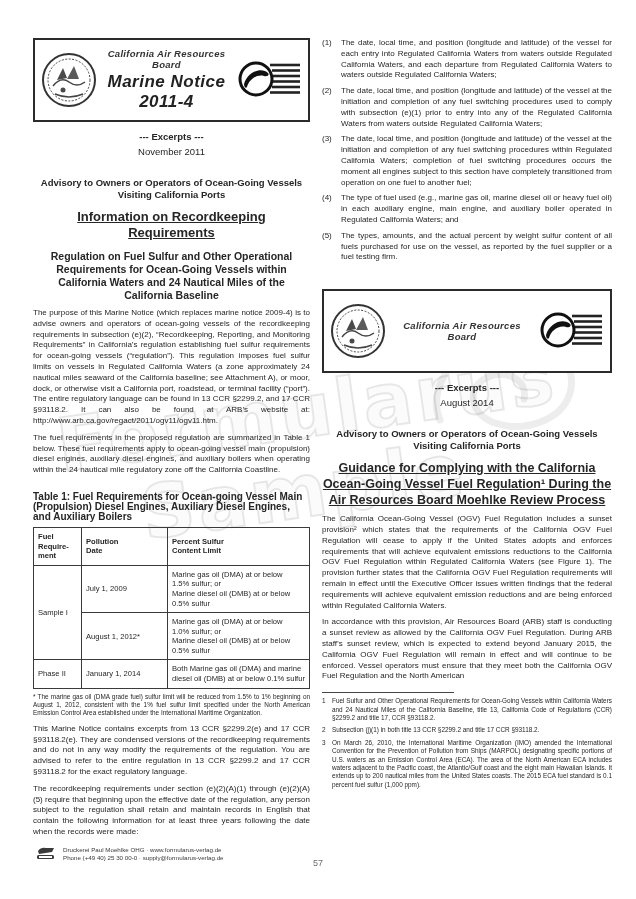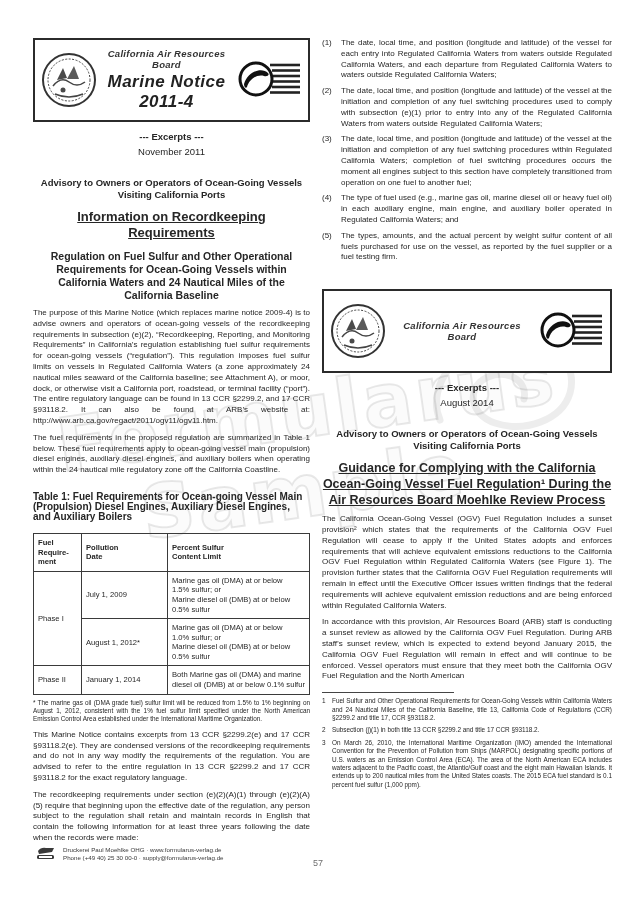--- a/index.html
+++ b/index.html
@@ -38,21 +38,21 @@
   .advisory { font-size:9.5px; font-weight:bold; margin-top:20px; line-height:12px; }
   .main-head { font-size:13px; font-weight:bold; text-decoration:underline; margin-top:8px; line-height:16px;text-align:center; }
   .sub-head { font-size:10.5px; font-weight:bold; margin-top:9px; line-height:13px; }
   
   .para { font-size:8px; line-height:10.8px; text-align:justify; margin-top:6px; }
   .num-item { display:flex; font-size:8px; line-height:10.8px; margin-bottom:5px; }
   .num-item .marker { flex:0 0 19px; }
   .num-item .itext { flex:1; text-align:justify; }
   
   .tbl-caption { font-size:10px; font-weight:bold; line-height:10px; margin-top:16px; }
-  table.fuel { border-collapse:collapse; width:100%; margin-top:11px; }
+  table.fuel { border-collapse:collapse; width:100%; margin-top:5px; }
   table.fuel th, table.fuel td {
     border:1.3px solid #3a3a3a; font-size:7.6px; line-height:9.6px;
     padding:4px 4px; vertical-align:middle; text-align:left; white-space:pre-line;
   }
   table.fuel th { font-weight:bold; }
   .w-phase { width:48px; } .w-date { width:86px; }
   .tbl-fn { font-size:6.4px; line-height:8.4px; margin-top:4px; text-align:justify; }
   
   .fn-sep { border-top:1.2px solid #444; width:132px; margin-top:10px; }
   .fn { display:flex; font-size:6.4px; line-height:8.4px; margin-top:4px; }
@@ -123,21 +123,21 @@
 Require-
 ment</th>
           <th class="w-date">Pollution
 Date</th>
           <th>Percent Sulfur
 Content Limit</th>
         </tr>
       </thead>
       <tbody>
         <tr>
-          <td rowspan="2">Phase I</td>
+          <td rowspan="2">Sample I</td>
           <td>July 1, 2009</td>
           <td>Marine gas oil (DMA) at or below
 1.5% sulfur; or
 Marine diesel oil (DMB) at or below
 0.5% sulfur</td>
         </tr>
         <tr>
           <td>August 1, 2012*</td>
           <td>Marine gas oil (DMA) at or below
 1.0% sulfur; or

